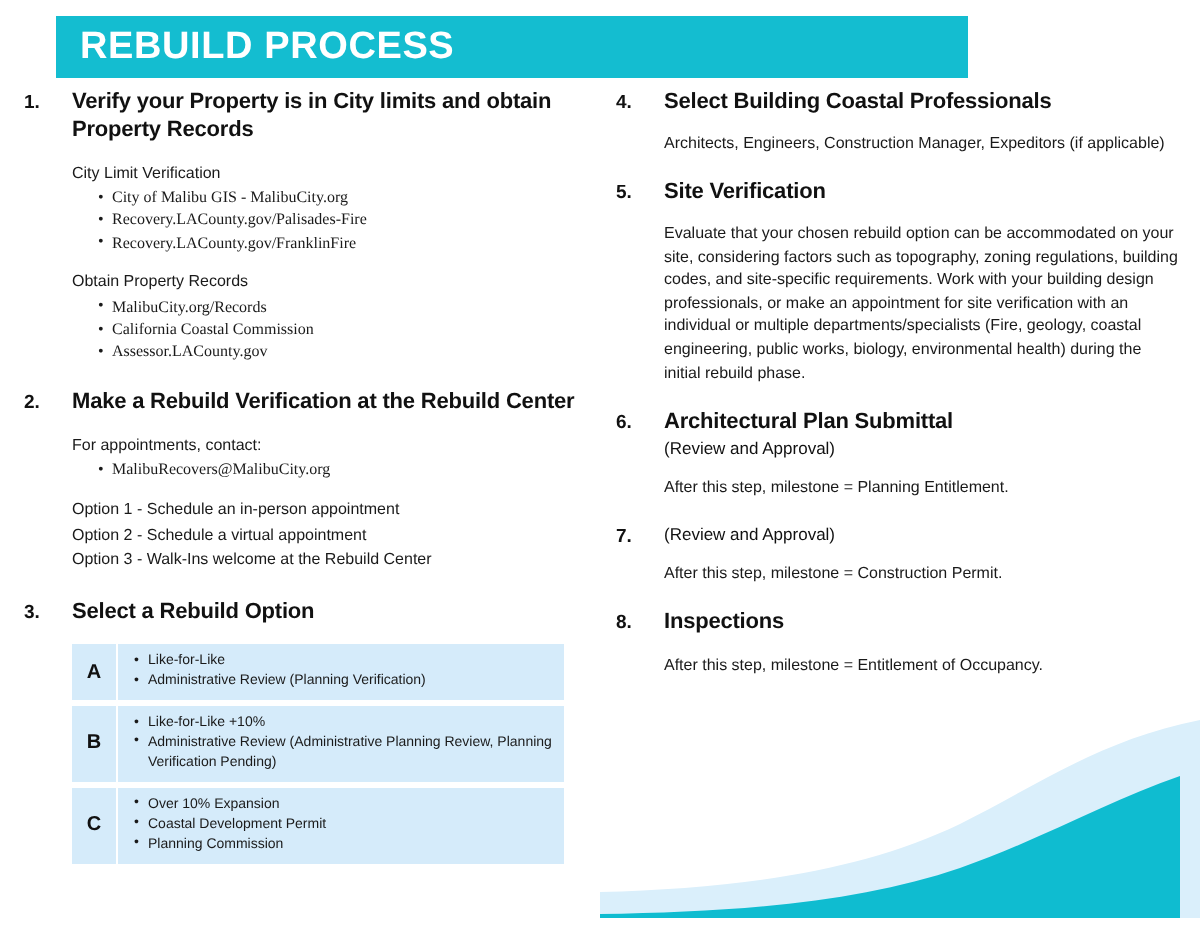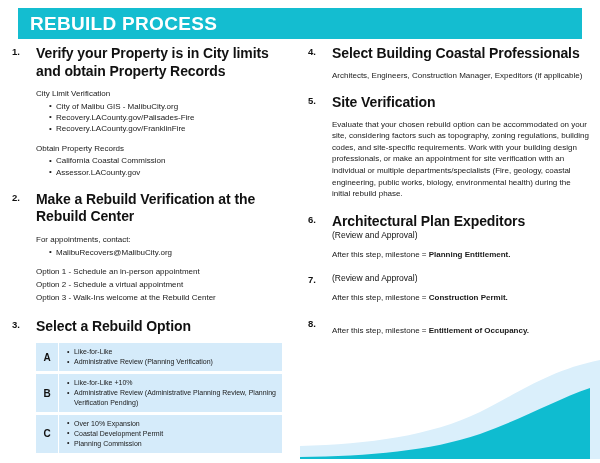--- a/index.html
+++ b/index.html
@@ -13,23 +13,23 @@
     position: relative;
     overflow: hidden;
     font-family: "Liberation Sans", sans-serif;
     color: #1a1a1a;
     -webkit-font-smoothing: antialiased;
   }
 
   
   .header-band {
     position: absolute;
-    left: 18px;
+    left: 28px;
     top: 8px;
-    width: 564px;
+    width: 456px;
     height: 31px;
     background: #14bdd0;
     display: flex;
     align-items: center;
   }
   .header-title {
     color: #ffffff;
     font-size: 19px;
     font-weight: bold;
     letter-spacing: 0.3px;
@@ -80,21 +80,21 @@
     font-size: 9.5px;
     font-weight: bold;
     padding-top: 1px;
     color: #111;
   }
   .step-body {
     flex: 1 1 auto;
     min-width: 0;
   }
   .step-title {
-    font-size: 14px;
+    font-size: 11px;
     font-weight: bold;
     line-height: 1.25;
     color: #111;
     letter-spacing: -0.1px;
   }
   .step-subtitle {
     font-size: 8.5px;
     font-weight: normal;
     line-height: 1.25;
     color: #111;
@@ -108,20 +108,21 @@
   }
   .lead {
     font-size: 8px;
     line-height: 1.45;
     color: #1a1a1a;
   }
   ul.bullets {
     margin: 1px 0 0 0;
     padding: 0 0 0 13px;
     list-style: none;
+    font-family: Liberation Serif, serif;
   }
   ul.bullets li {
     font-size: 8px;
     line-height: 1.42;
     color: #1a1a1a;
     position: relative;
     padding-left: 7px;
   }
   ul.bullets li::before {
     content: "\2022";
@@ -141,21 +142,21 @@
     line-height: 1.45;
     color: #1a1a1a;
     margin-top: 7px;
   }
   .milestone {
     font-size: 8px;
     line-height: 1.45;
     color: #1a1a1a;
     margin-top: 8px;
   }
-  .milestone b { font-weight: bold; }
+  .milestone b { font-weight: normal; }
 
   
   .opt-table {
     margin-top: 8px;
     margin-left: 24px;
     width: 246px;
   }
   .opt-row {
     display: flex;
     background: #d5ebfa;
@@ -224,20 +225,21 @@
           <ul class="bullets">
             <li>City of Malibu GIS - MalibuCity.org</li>
             <li>Recovery.LACounty.gov/Palisades-Fire</li>
             <li>Recovery.LACounty.gov/FranklinFire</li>
           </ul>
         </div>
 
         <div class="block">
           <div class="lead">Obtain Property Records</div>
           <ul class="bullets">
+            <li>MalibuCity.org/Records</li>
             <li>California Coastal Commission</li>
             <li>Assessor.LACounty.gov</li>
           </ul>
         </div>
       </div>
     </div>
 
     <div class="step">
       <div class="step-num">2.</div>
       <div class="step-body">
@@ -311,41 +313,42 @@
       <div class="step-num">5.</div>
       <div class="step-body">
         <div class="step-title">Site Verification</div>
         <div class="para">Evaluate that your chosen rebuild option can be accommodated on your site, considering factors such as topography, zoning regulations, building codes, and site-specific requirements. Work with your building design professionals, or make an appointment for site verification with an individual or multiple departments/specialists (Fire, geology, coastal engineering, public works, biology, environmental health) during the initial rebuild phase.</div>
       </div>
     </div>
 
     <div class="step">
       <div class="step-num">6.</div>
       <div class="step-body">
-        <div class="step-title">Architectural Plan Expeditors</div>
+        <div class="step-title">Architectural Plan Submittal</div>
         <div class="step-subtitle">(Review and Approval)</div>
         <div class="milestone">
           <span>After this step, milestone = </span><b>Planning Entitlement.</b>
         </div>
       </div>
     </div>
 
     <div class="step">
       <div class="step-num">7.</div>
       <div class="step-body">
         <div class="step-subtitle">(Review and Approval)</div>
         <div class="milestone">
           <span>After this step, milestone = </span><b>Construction Permit.</b>
         </div>
       </div>
     </div>
 
     <div class="step">
       <div class="step-num">8.</div>
       <div class="step-body">
+        <div class="step-title">Inspections</div>
         <div class="milestone">
           <span>After this step, milestone = </span><b>Entitlement of Occupancy.</b>
         </div>
       </div>
     </div>
 
   </div>
 </div>
 
 </body></html>

